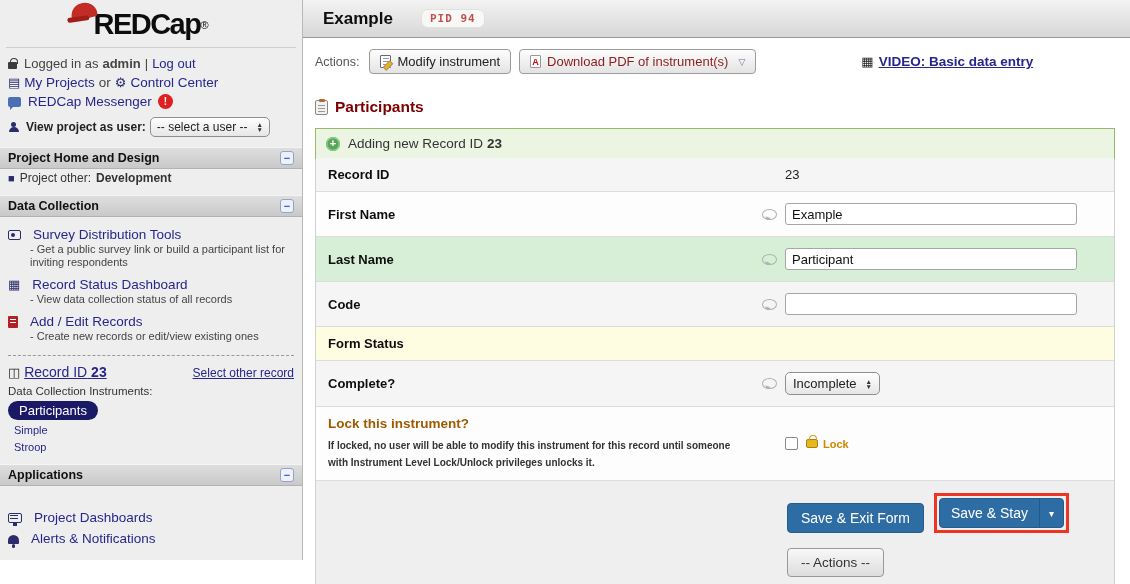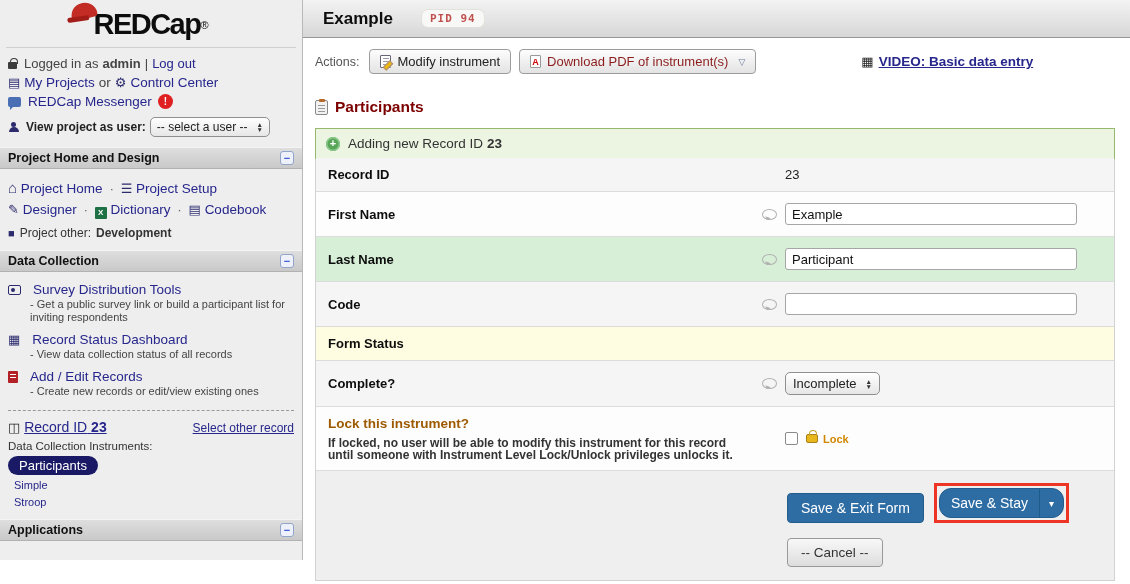--- a/index.html
+++ b/index.html
@@ -135,34 +135,34 @@
   .value-cell { width:352px; display:flex; align-items:center; padding:8px 0; }
   .static-val { margin-left:23px; font-size:13px; color:#222; }
   .bubble { width:15px; height:11px; border:1.5px solid #b0b0b0; border-radius:50%; position:relative; margin-right:8px; cursor:pointer; flex:none; }
   .bubble::after { content:""; position:absolute; left:1px; bottom:-4px; width:0; height:0;
     border:3px solid transparent; border-top-color:#b0b0b0; transform:rotate(20deg); }
   .text-input { width:292px; height:22px; border:1px solid #a6a6a6; border-radius:3px;
     font-family:"Liberation Sans", sans-serif; font-size:13px; padding:1px 6px; color:#111; background:#fff; }
   .tall { padding:11px 0; }
 
   .lock-head { color:#9d5a00; font-weight:700; font-size:13.5px; margin-bottom:6px; }
-  .lock-desc { font-size:12px; font-weight:600; color:#333; line-height:12px; max-width:440px; }
+  .lock-desc { font-size:10px; font-weight:600; color:#333; line-height:17px; max-width:440px; }
   .checkbox { width:13px; height:13px; border:1px solid #8a8a8a; border-radius:2px; background:#fff; margin:0 8px 0 23px; cursor:pointer; flex:none; }
   .padlock { width:12px; height:9px; background:#e8b71c; border:1px solid #a8811a; border-radius:2px; position:relative; margin-right:5px; flex:none; }
   .padlock::before { content:""; position:absolute; left:2px; top:-5px; width:6px; height:5px;
     border:1.5px solid #c9a227; border-bottom:none; border-radius:4px 4px 0 0; }
   .lock-word { color:#d18700; font-weight:700; font-size:11px; }
 
   .footer-cell { width:100%; padding:12px 0 13px; }
   .btn-line { padding-left:471px; display:flex; align-items:flex-end; }
   .btn-line2 { margin-top:15px; }
   .btn-blue { background:#2e6da4; border:1px solid #235d8c; color:#fff; font-size:14px;
     padding:6px 13px; border-radius:4px; cursor:pointer; display:inline-flex; align-items:center; }
   .split-wrap { margin-left:10px; border:3px solid #ee3424; padding:2px; display:inline-flex; }
-  .split { display:inline-flex; background:#2e6da4; border:1px solid #235d8c; border-radius:12px; overflow:hidden; }
+  .split { display:inline-flex; background:#2e6da4; border:1px solid #235d8c; border-radius:4px; overflow:hidden; }
   .split-main { color:#fff; font-size:14px; padding:6px 11px; cursor:pointer; }
   .split-caret { color:#fff; font-size:10px; padding:6px 9px; border-left:1px solid #1f5a8c;
     display:flex; align-items:center; cursor:pointer; }
   .btn-cancel { background:linear-gradient(#f8f8f8,#dddddd); border:1px solid #999; border-radius:4px;
     color:#333; font-size:13.5px; padding:6px 13px; cursor:pointer; }
 </style>
 </head>
 <body>
 
 <div class="app">
@@ -205,36 +205,20 @@
         <span class="updown">
           <span>▲</span>
             <span>▼</span>
         </span>
       </span>
     </div>
 
     <div class="section-header">
       <span>Project Home and Design</span>
       <span class="collapse-btn">−</span>
-    </div>
-    <div class="side-links">
-      <span class="glyph-navy" style="font-size:15px">⌂</span>
-      <a class="navlink">Project Home</a>
-      <span class="sep">·</span>
-      <span class="glyph-navy">☰</span>
-      <a class="navlink">Project Setup</a>
-      <br>
-      <span class="glyph-navy">✎</span>
-      <a class="navlink">Designer</a>
-      <span class="sep">·</span>
-      <span style="display:inline-flex;width:12px;height:12px;background:#1e7145;border-radius:1px;color:#fff;font-size:8px;font-weight:700;align-items:center;justify-content:center;vertical-align:-1px">X</span>
-      <a class="navlink">Dictionary</a>
-      <span class="sep">·</span>
-      <span class="glyph-navy">▤</span>
-      <a class="navlink">Codebook</a>
     </div>
     <div class="status-row">
       <span class="glyph-navy" style="font-size:11px">■</span>
       <span>Project other:</span>
       <span class="bold">Development</span>
     </div>
 
     <div class="section-header" style="margin-top:2px">
       <span>Data Collection</span>
       <span class="collapse-btn">−</span>
@@ -390,20 +374,20 @@
             <span class="split-wrap">
               <span class="split">
                 <span class="split-main">Save &amp; Stay</span>
                 <span class="split-caret">
                     <span>▾</span>
                   </span>
               </span>
             </span>
           </div>
           <div class="btn-line btn-line2">
-            <button class="btn-cancel">-- Cancel --</button>
+            <button class="btn-cancel">-- Actions --</button>
           </div>
         </div>
       </div>
 
     </div>
   </div>
 </div>
 
 </body></html>

